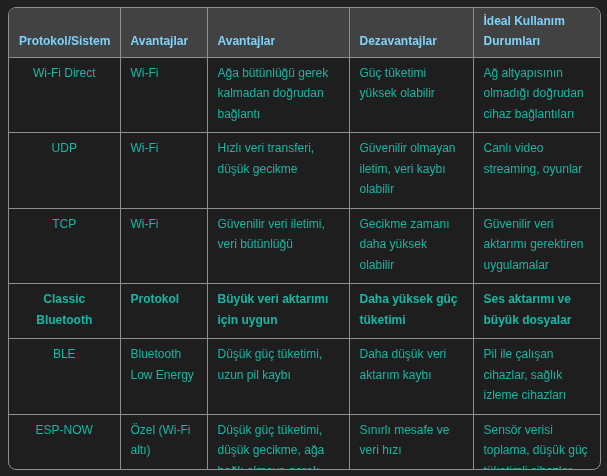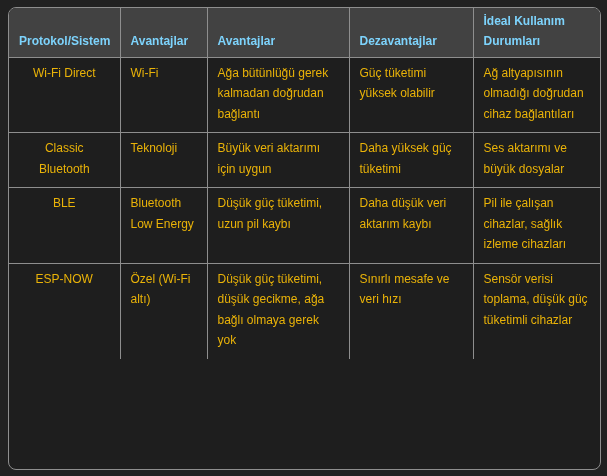--- a/index.html
+++ b/index.html
@@ -53,26 +53,26 @@
       background: #424242;
       font-weight: bold;
       color: #7dd3fc;
       vertical-align: bottom;
       padding-bottom: 5px;
       height: 49px;
     }
     tbody td {
       padding-top: 5px;
       padding-bottom: 8px;
-      color: #eab308;
+      color: #14b8a6;
     }
     tr.r1 td { height: 70px; }
     tr.r2 td { height: 69px; }
     tr.r3 td { height: 70px; }
-    tr.r4 td { height: 48px; }
+    tr.r4 td { height: 48px; font-weight: bold; }
     tr.r5 td { height: 69px; }
     tr.r6 td { height: 88px; }
   </style>
 </head>
 <body>
 
 <div class="wrap">
   <table>
     <colgroup>
       <col class="c1">
@@ -91,23 +91,37 @@
       </tr>
     </thead>
     <tbody>
       <tr class="r1">
         <td>Wi-Fi Direct</td>
         <td>Wi-Fi</td>
         <td>Ağa bütünlüğü gerek kalmadan doğrudan bağlantı</td>
         <td>Güç tüketimi yüksek olabilir</td>
         <td>Ağ altyapısının olmadığı doğrudan cihaz bağlantıları</td>
       </tr>
+      <tr class="r2">
+        <td>UDP</td>
+        <td>Wi-Fi</td>
+        <td>Hızlı veri transferi, düşük gecikme</td>
+        <td>Güvenilir olmayan iletim, veri kaybı olabilir</td>
+        <td>Canlı video streaming, oyunlar</td>
+      </tr>
+      <tr class="r3">
+        <td>TCP</td>
+        <td>Wi-Fi</td>
+        <td>Güvenilir veri iletimi, veri bütünlüğü</td>
+        <td>Gecikme zamanı daha yüksek olabilir</td>
+        <td>Güvenilir veri aktarımı gerektiren uygulamalar</td>
+      </tr>
       <tr class="r4">
         <td>Classic Bluetooth</td>
-        <td>Teknoloji</td>
+        <td>Protokol</td>
         <td>Büyük veri aktarımı için uygun</td>
         <td>Daha yüksek güç tüketimi</td>
         <td>Ses aktarımı ve büyük dosyalar</td>
       </tr>
       <tr class="r5">
         <td>BLE</td>
         <td>Bluetooth Low Energy</td>
         <td>Düşük güç tüketimi, uzun pil kaybı</td>
         <td>Daha düşük veri aktarım kaybı</td>
         <td>Pil ile çalışan cihazlar, sağlık izleme cihazları</td>

